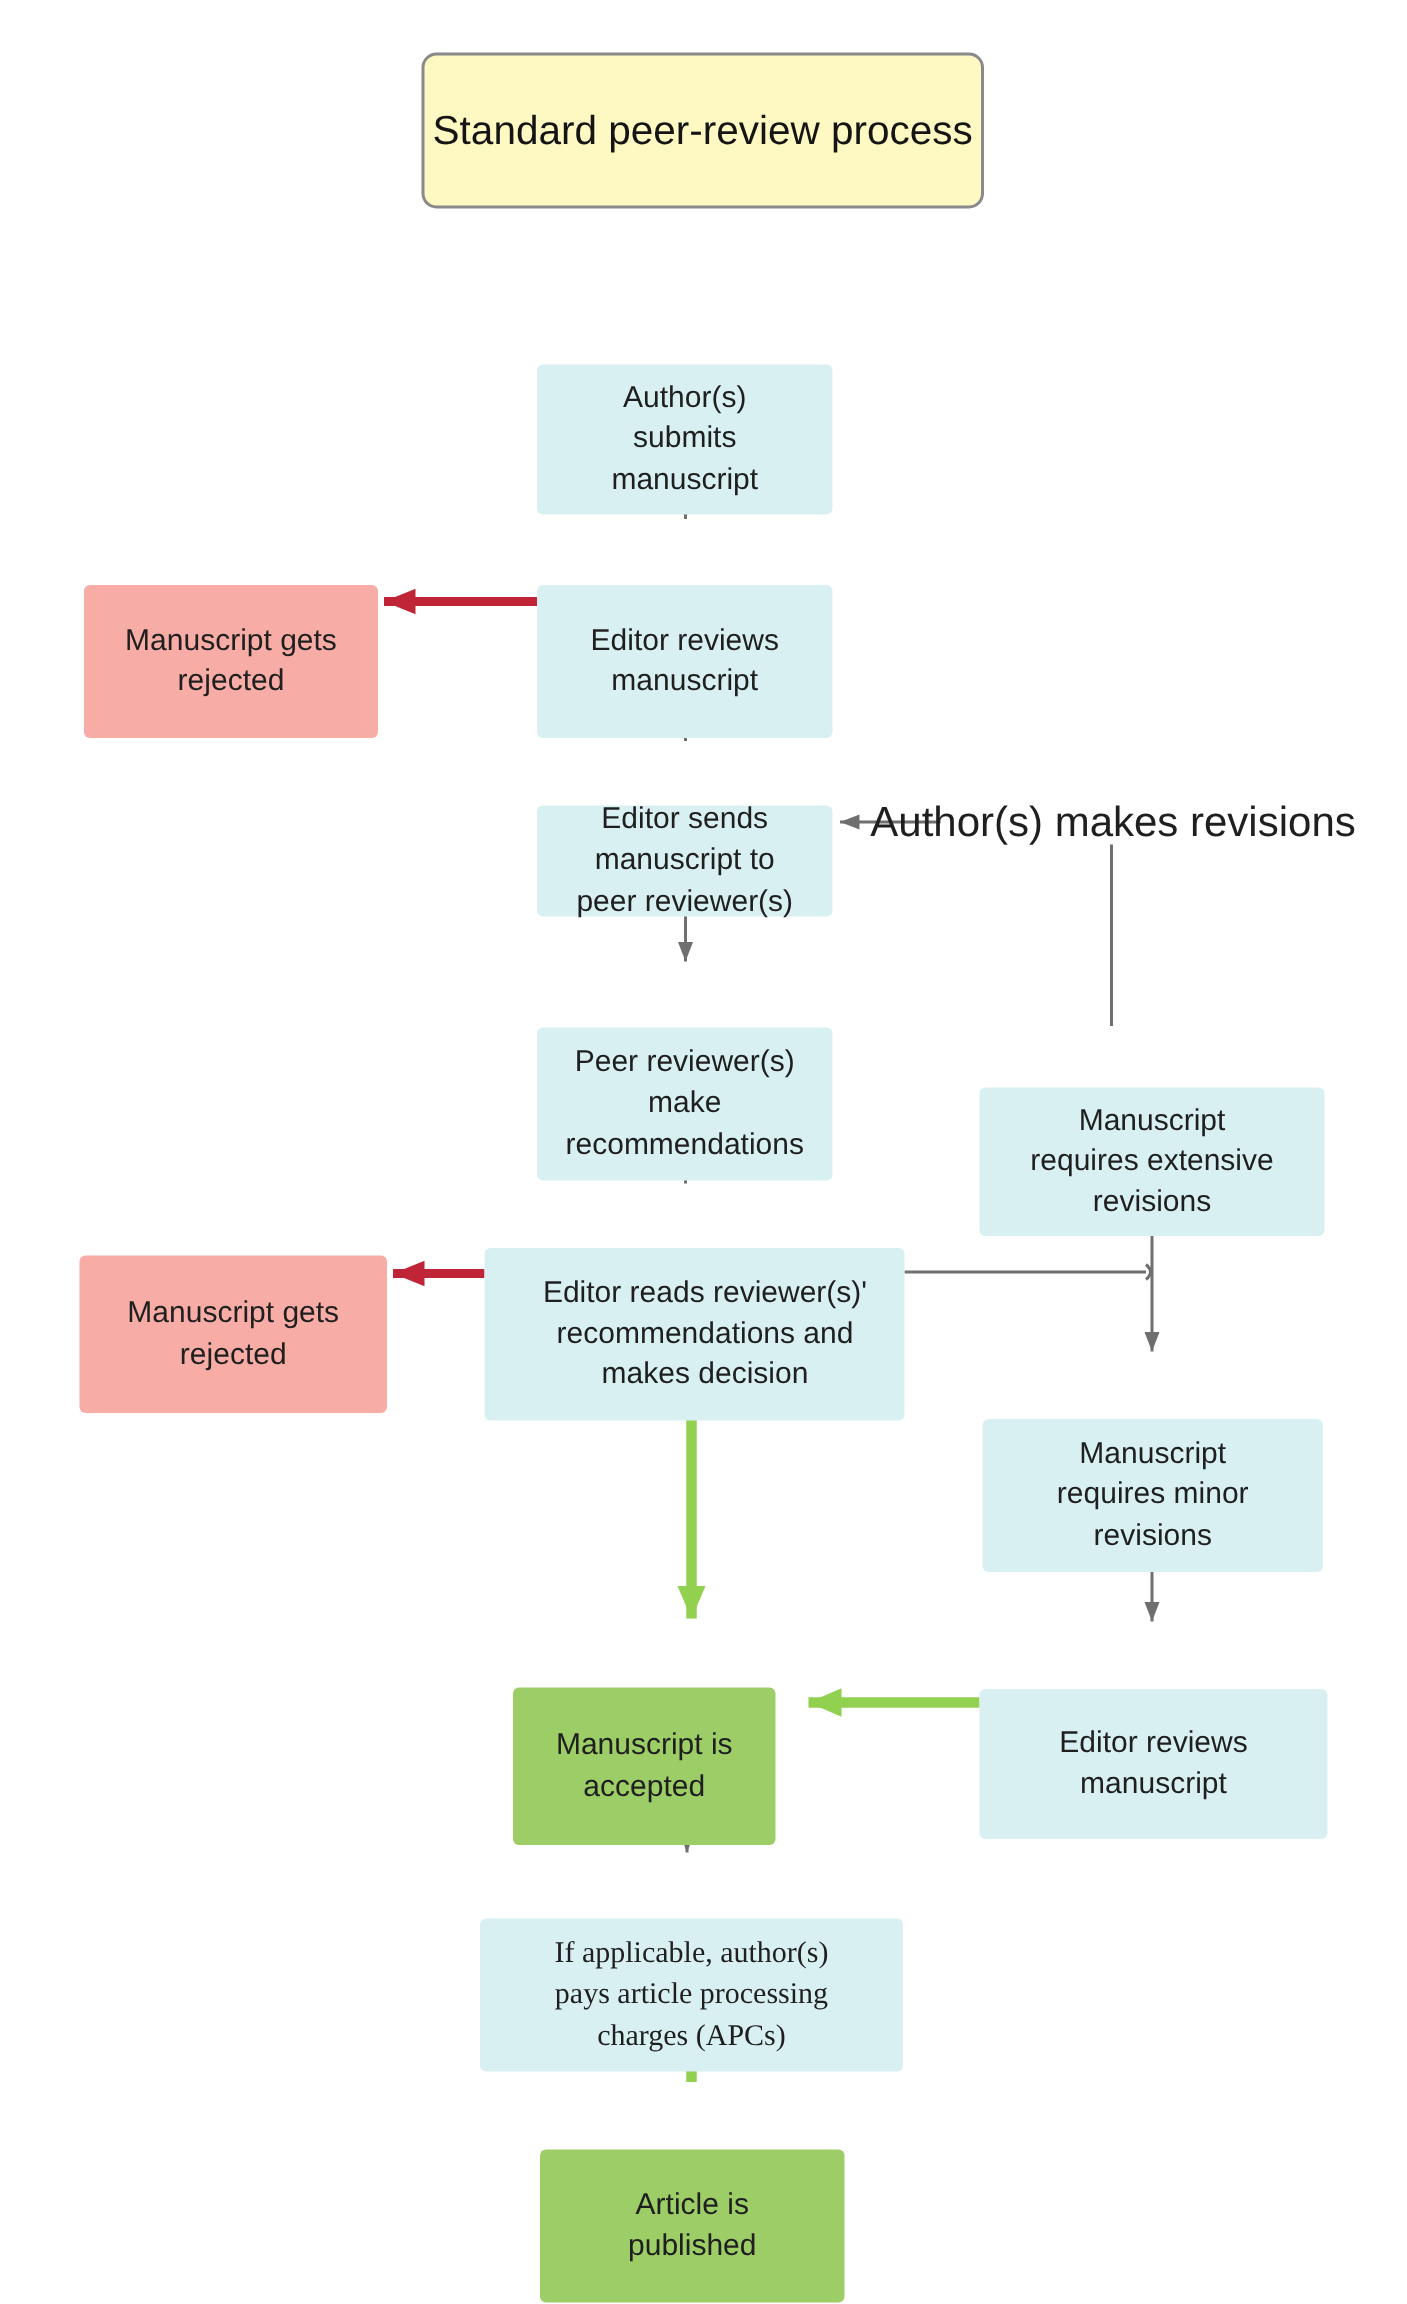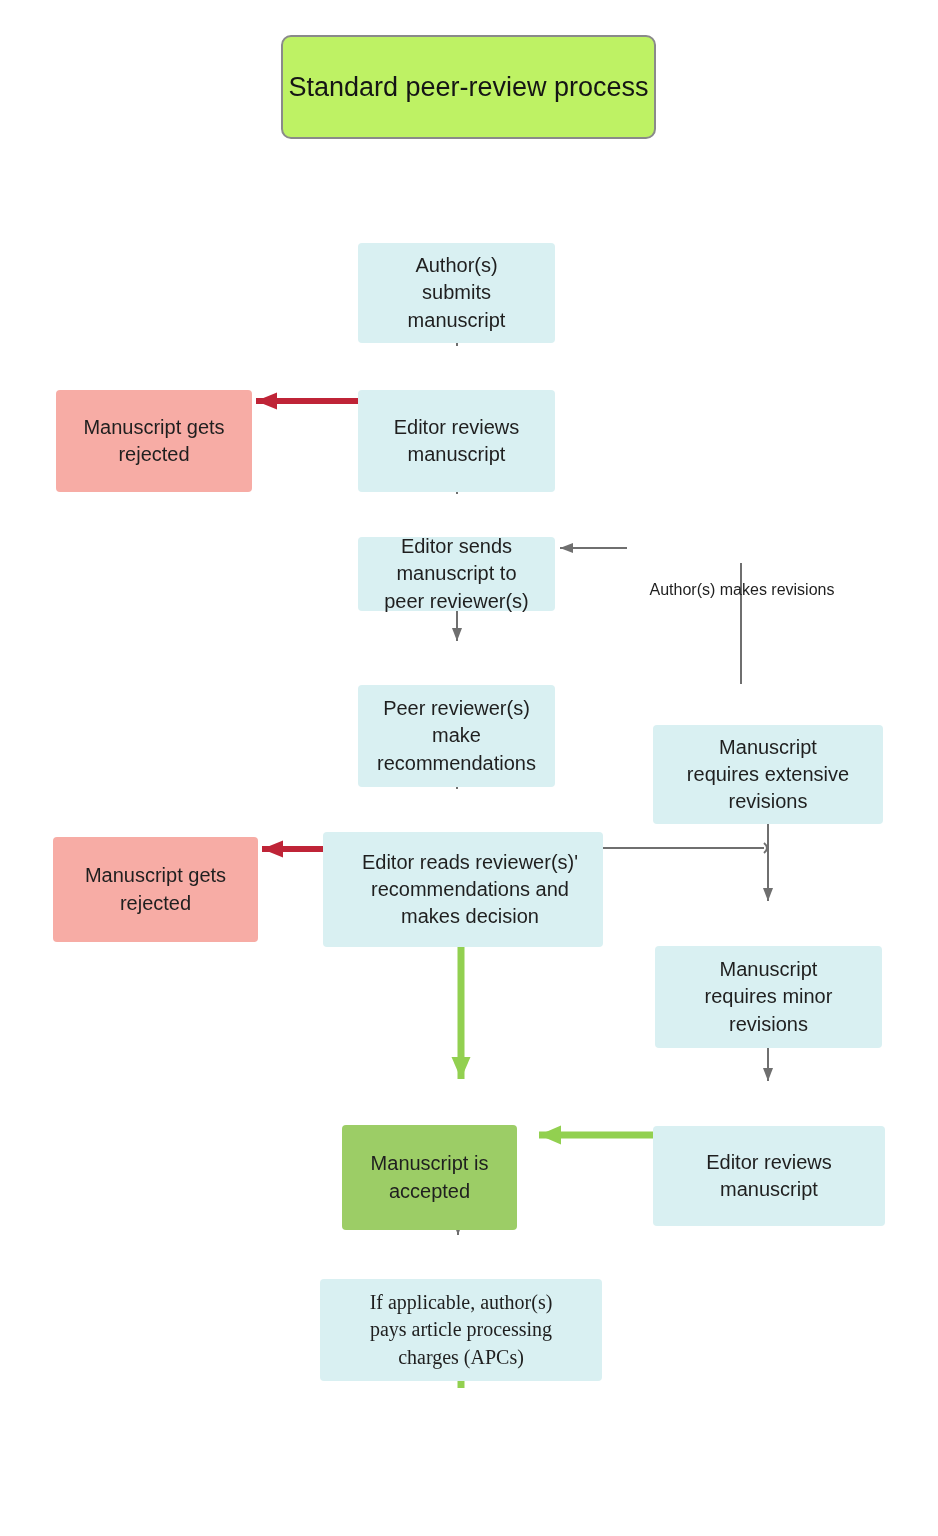--- a/index.html
+++ b/index.html
@@ -2,34 +2,34 @@
 <html style="--c-process: #d9f0f2; --c-reject: #f7aca5; --c-accept: #9ccd66; --c-accept-arrow: #92d050; --c-reject-arrow: #bf2437; --c-neutral: #6f6f6f; --c-text: #1f1f1f; --c-title-border: #8a8a8a;"><head>
 <meta charset="utf-8">
 <style>
   html,body{margin:0;padding:0;background:#ffffff;}
   .stage{
     position:relative;width:938px;height:1536px;background:#ffffff;
     font-family:"Liberation Sans", sans-serif;overflow:hidden;
   }
   .title-box{
     position:absolute;display:flex;align-items:center;justify-content:center;
-    background:#bef264;border:2px solid var(--c-title-border);border-radius:10px;
+    background:#fef9c3;border:2px solid var(--c-title-border);border-radius:10px;
     font-size:27px;color:#151515;text-align:center;box-sizing:border-box;
   }
   .node{
     position:absolute;display:flex;align-items:center;justify-content:center;
     text-align:center;white-space:pre-line;font-size:20px;line-height:1.36;
     color:var(--c-text);border-radius:4px;box-sizing:border-box;padding:2px 6px;margin-top:40px;
   }
   .process{background:var(--c-process);}
   .reject{background:var(--c-reject);}
   .accept{background:var(--c-accept);}
   .float-label{
     position:absolute;display:flex;align-items:center;justify-content:center;
-    font-size:16px;color:var(--c-text);text-align:left;white-space:nowrap;margin-top:42px;
+    font-size:28px;color:var(--c-text);text-align:left;white-space:nowrap;
   }
   svg.arrows{position:absolute;left:0;top:0;width:938px;height:1536px;}
   .eg{stroke:var(--c-neutral);stroke-width:2;fill:none;}
   .er{stroke:var(--c-reject-arrow);stroke-width:6;fill:none;}
   .ea{stroke:var(--c-accept-arrow);stroke-width:7;fill:none;}
   .mg{fill:var(--c-neutral);}
   .mr{fill:var(--c-reject-arrow);}
   .ma{fill:var(--c-accept-arrow);}
 </style>
 </head>
@@ -108,14 +108,16 @@
   <div class="node accept" style="left:342px;top:1085px;width:175px;height:105px;">Manuscript is
 accepted</div>
 
   <div class="node process" style="left:653px;top:1086px;width:232px;height:100px;">Editor reviews
 manuscript</div>
 
   <div class="node process" style="left:320px;top:1239px;width:282px;height:102px;font-family:Liberation Serif, serif;">If applicable, author(s)
 pays article processing
 charges (APCs)</div>
 
+  <div class="node accept" style="left:360px;top:1393px;width:203px;height:102px;">Article is
+published</div>
 
 </div>
 
 </body></html>

